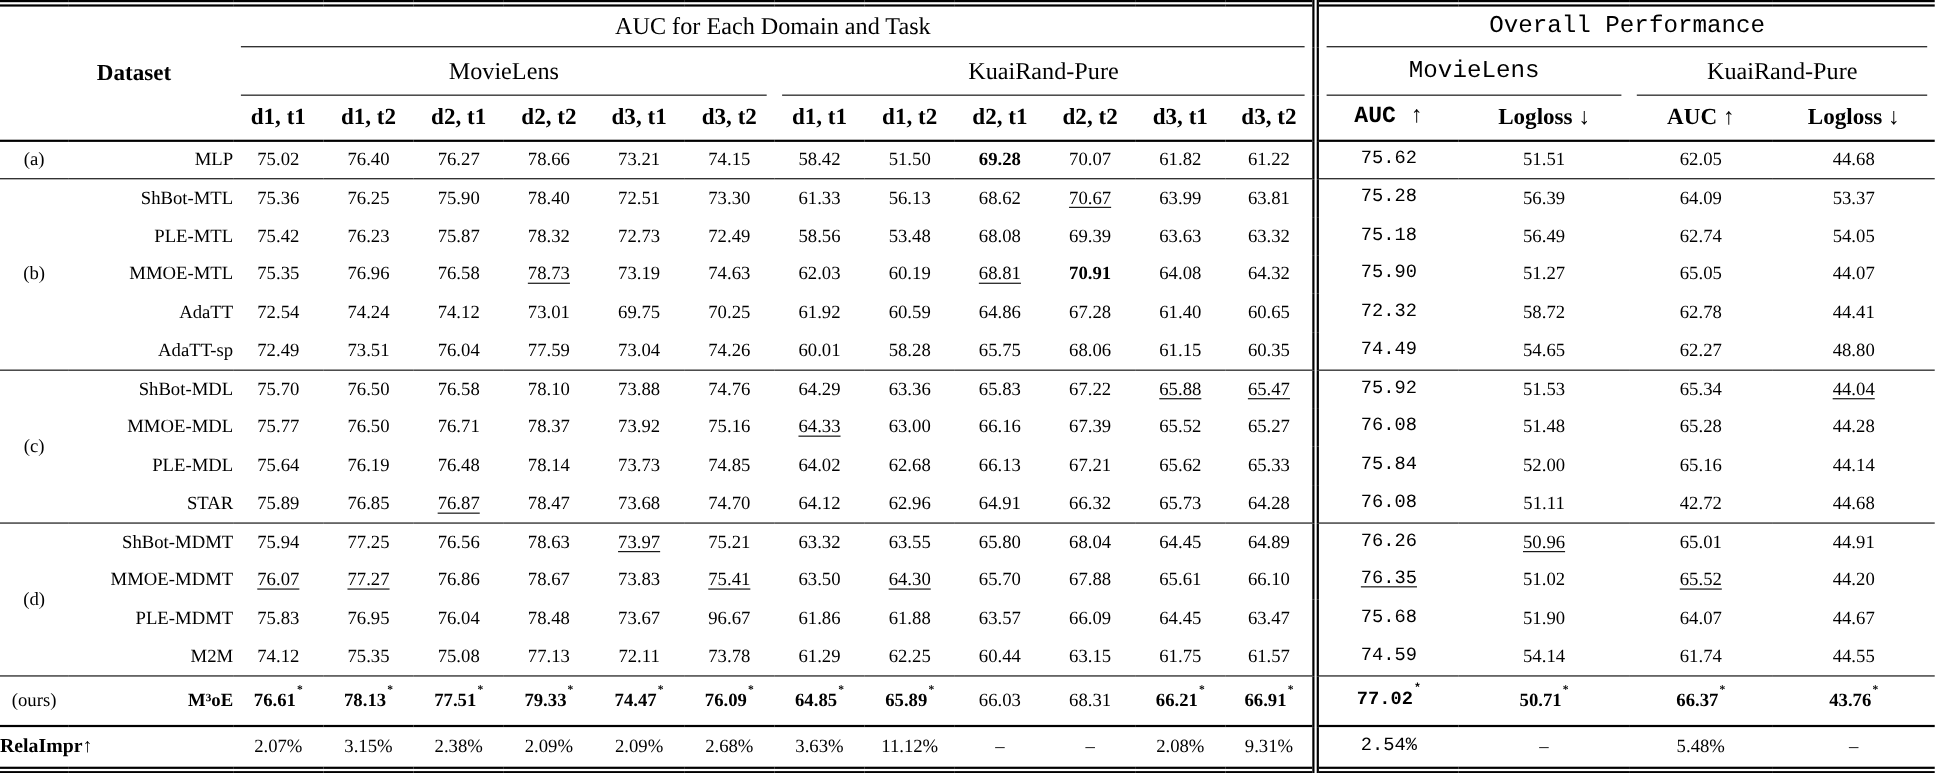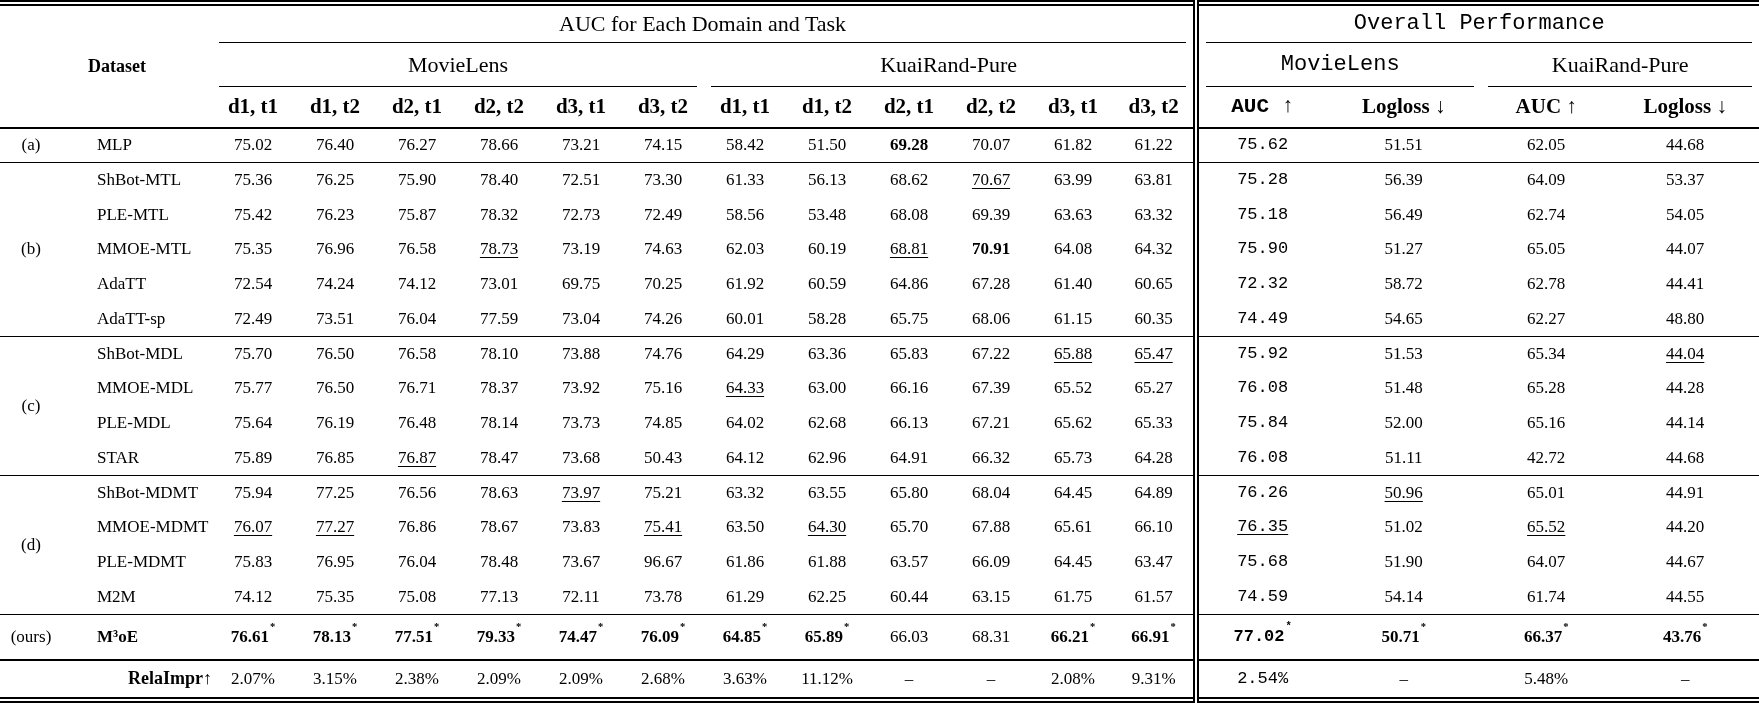--- a/index.html
+++ b/index.html
@@ -9,36 +9,36 @@
     width:1759px;height:703px;
     font-family:"Liberation Serif",serif;color:#000;
     border-top:6px double #000;border-bottom:6px double #000;
   }
   th,td{padding:0;margin:0;text-align:center;font-weight:normal;font-size:17px;line-height:1.1;white-space:nowrap;vertical-align:middle;}
   
   thead{border-bottom:2px solid #000;}
   .r1{height:40px}.r2{height:44px}.r3{height:41px}
   .sec{font-size:22px;position:relative;}
   .cmid::after{content:"";position:absolute;left:7px;right:7px;bottom:0;border-bottom:1.5px solid #000;}
-  .dataset{font-weight:bold;font-size:18px;text-align:left;padding-left:88px;}
+  .dataset{font-weight:bold;font-size:21px;text-align:left;padding-left:88px;}
   .colh{font-weight:bold;font-size:21px;}
   
   .dbl{border-left:6px double #000;font-family:Liberation Mono, monospace;}
   
   tbody.group{border-bottom:1.6px solid #000;}
   tbody.group tr{height:33px;}
   tbody.ours{border-bottom:2.2px solid #000;}
   tbody.ours tr{height:43px;}
   tbody.footer tr{height:38px;}
-  td.model{text-align:left;padding-left:35px;margin-top:12px;}
+  td.model{text-align:right;padding-left:35px;margin-top:12px;}
   td.glabel{font-size:17px;}
   .b{font-weight:bold;}
   .u{text-decoration:underline;text-underline-offset:3px;text-decoration-thickness:1.2px;}
   sup.star{font-size:62%;font-weight:bold;position:relative;top:-0.45em;line-height:0;margin-left:1px;}
-  .flabel{font-weight:bold;font-size:18px;text-align:right;}
+  .flabel{font-weight:bold;font-size:18px;text-align:left;}
 </style>
 </head>
 <body>
 
 <div class="page">
   <table>
     <colgroup id="cols">
         <col style="width: 62px;">
         <col style="width: 150px;">
         <col style="width: 82px;">
@@ -268,21 +268,21 @@
           <td><span>65.16</span></td>
           <td><span>44.14</span></td>
         </tr>
         <tr>
           <td class="model">STAR</td>
           <td><span>75.89</span></td>
           <td><span>76.85</span></td>
           <td><span class="u">76.87</span></td>
           <td><span>78.47</span></td>
           <td><span>73.68</span></td>
-          <td><span>50.43</span></td>
+          <td><span>74.70</span></td>
           <td><span>64.12</span></td>
           <td><span>62.96</span></td>
           <td><span>64.91</span></td>
           <td><span>66.32</span></td>
           <td><span>65.73</span></td>
           <td><span>64.28</span></td>
           <td class="dbl"><span>76.08</span></td>
           <td><span>51.11</span></td>
           <td><span>42.72</span></td>
           <td><span>44.68</span></td>

